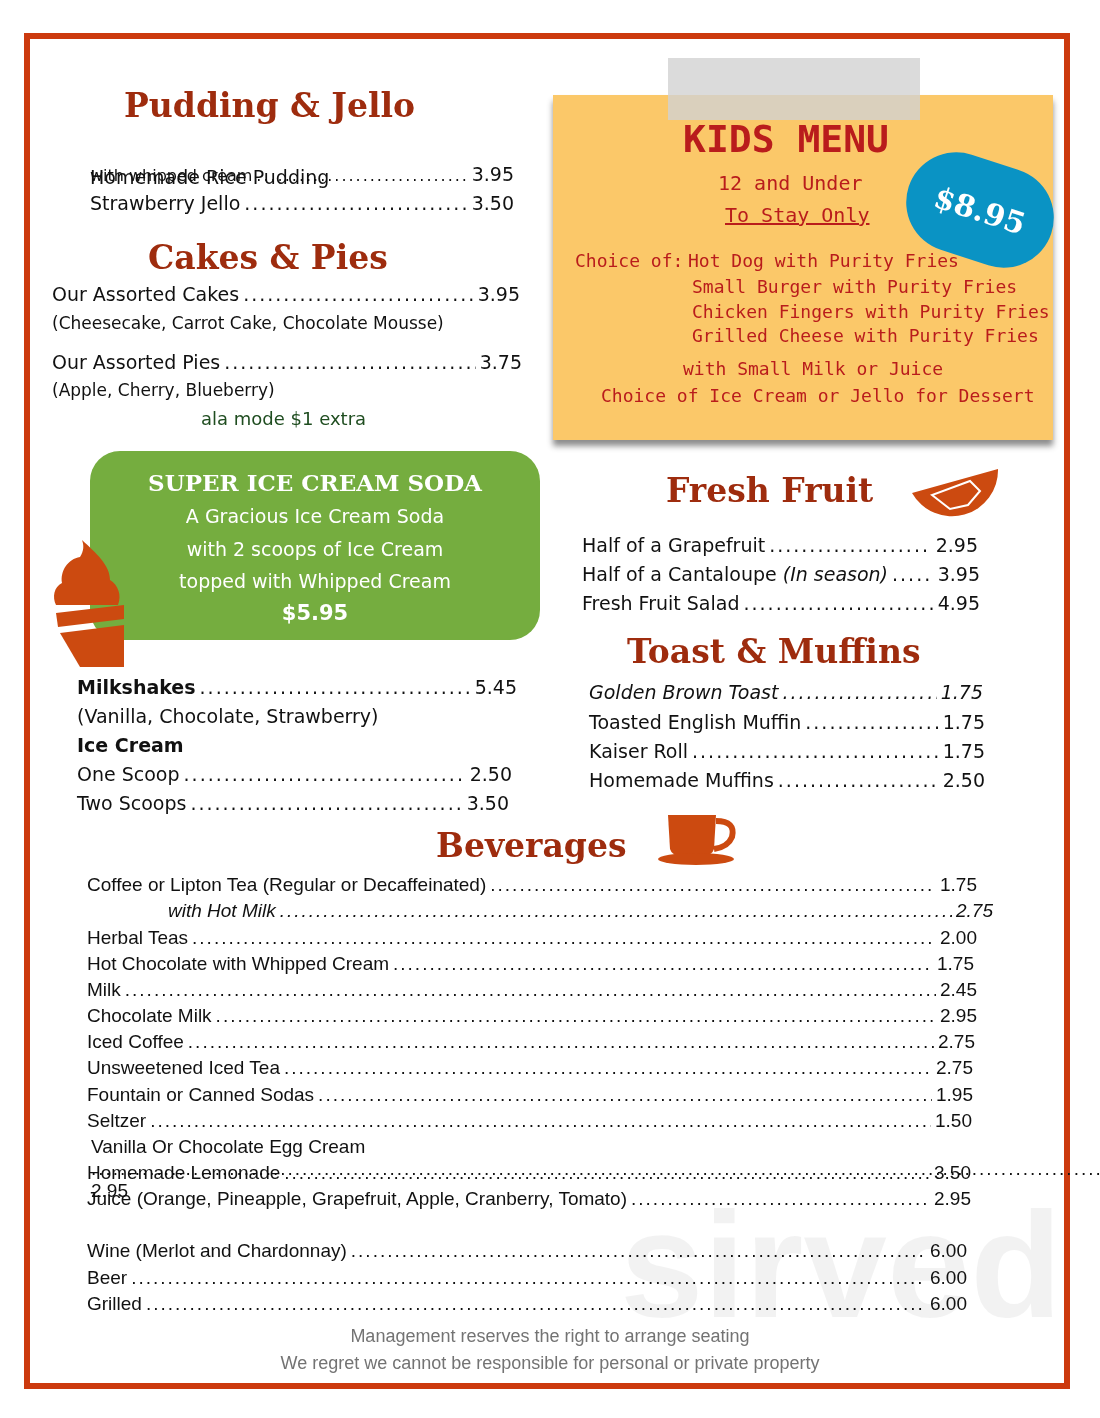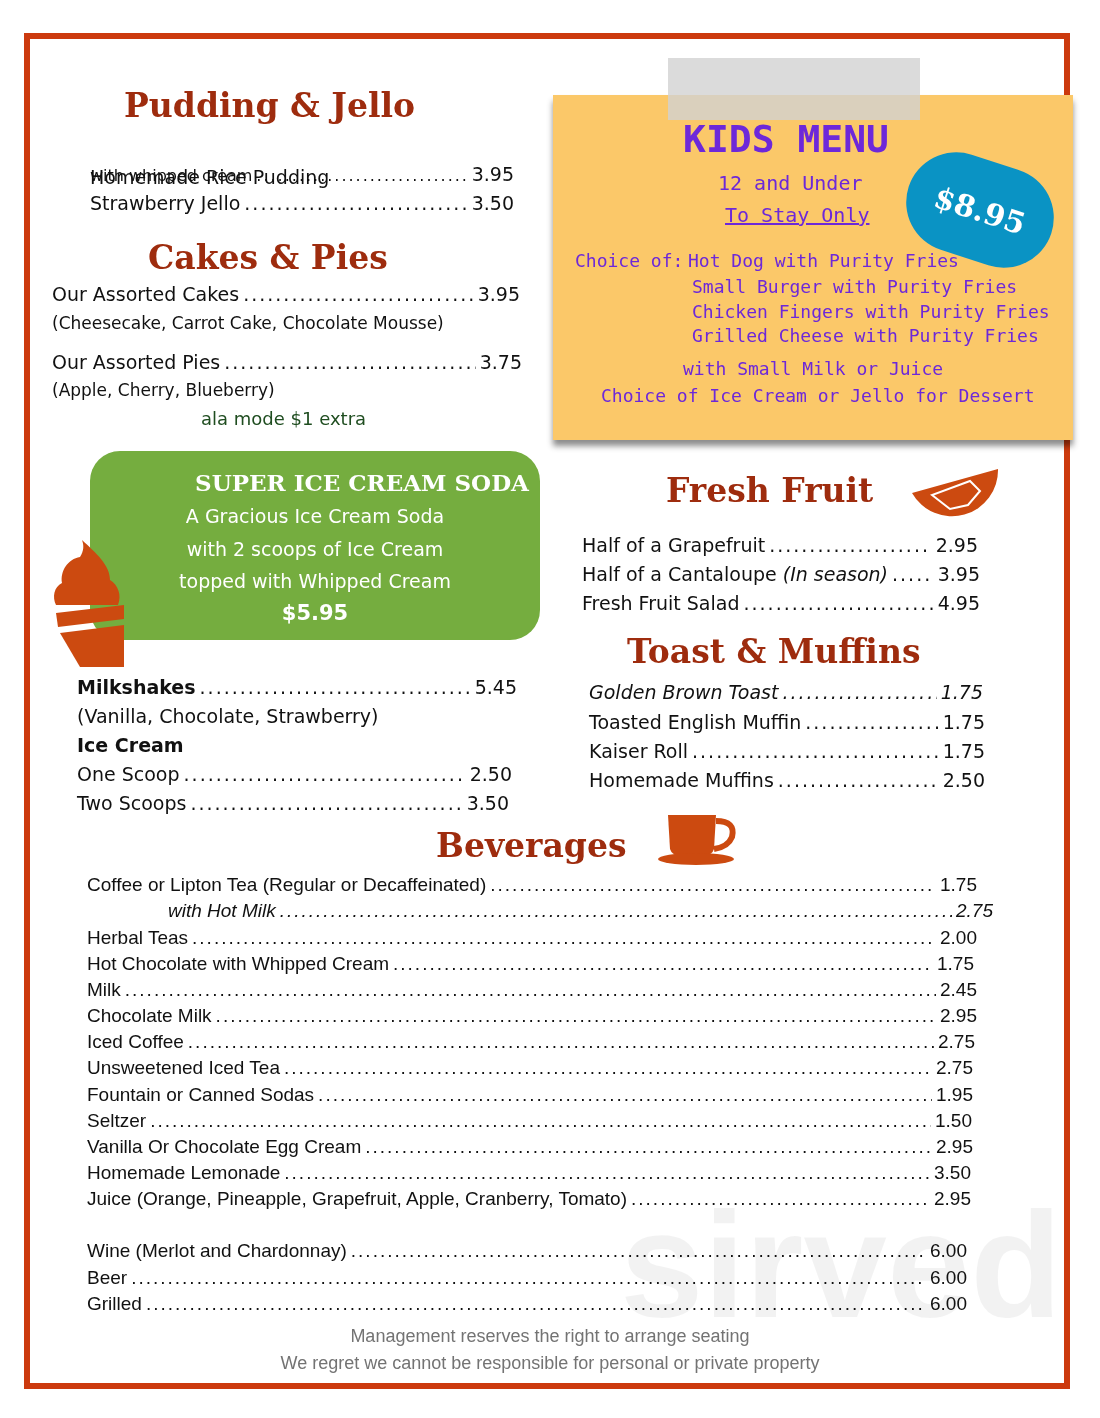--- a/index.html
+++ b/index.html
@@ -5,21 +5,21 @@
   html, body { margin:0; padding:0; }
   body { width:1100px; height:1418px; background:#ffffff; position:relative; overflow:hidden; font-family:"DejaVu Sans", sans-serif; color:#111; }
   .frame { position:absolute; left:24px; top:33px; width:1046px; height:1356px; border:6px solid #cc3a0e; box-sizing:border-box; background:#fff; }
   .sec-title { position:absolute; font-family:"DejaVu Serif", serif; font-weight:bold; color:#9e2c0e; font-size:33px; white-space:nowrap; }
   .row { position:absolute; display:flex; align-items:baseline; white-space:nowrap; font-size:19px; }
   .row .name { flex:0 0 auto; }
   .row .dots { flex:1 1 auto; overflow:hidden; margin:0 4px; letter-spacing:2px; }
   .row .dots::after { content:"....................................................................................................................................................................................................................."; }
   .row .price { flex:0 0 auto; }
   .line { position:absolute; white-space:nowrap; font-size:18px; }
-  .kids { position:absolute; left:553px; top:95px; width:500px; height:345px; background:#fbc869; box-shadow:0 6px 6px rgba(0,0,0,0.45); color:#6d28d9; font-family:"DejaVu Sans Mono", monospace;padding-left:20px; }
+  .kids { position:absolute; left:553px; top:95px; width:500px; height:345px; background:#fbc869; box-shadow:0 6px 6px rgba(0,0,0,0.45); color:#b91c1c; font-family:"DejaVu Sans Mono", monospace; }
   .tape { position:absolute; left:668px; top:58px; width:252px; height:62px; background:rgba(210,210,210,0.8); }
   .kids .t { position:absolute; white-space:nowrap; }
   .price-tag { position:absolute; left:905px; top:160px; width:150px; height:100px; background:#0a93c4; border-radius:50px; transform:rotate(18deg); color:#fff; font-size:30px; font-weight:bold; font-family:"DejaVu Serif", serif; display:flex; align-items:center; justify-content:center; }
   .soda { position:absolute; left:90px; top:451px; width:450px; height:189px; background:#75ad3f; border-radius:30px; color:#fff; text-align:center; }
   .soda div { white-space:nowrap; }
   .bev .row { font-family:"Liberation Sans", sans-serif; font-size:19px; }
   .footer { position:absolute; left:0; width:1100px; text-align:center; color:#737373; font-family:"Liberation Sans", sans-serif; font-size:18px; }
   .green { color:#1f4d20; }
 </style>
 </head>
@@ -66,21 +66,21 @@
   <div class="t" style="left:139px; top:181px; font-size:18px;">Small Burger with Purity Fries</div>
   <div class="t" style="left:139px; top:206px; font-size:18px;">Chicken Fingers with Purity Fries</div>
   <div class="t" style="left:139px; top:230px; font-size:18px;">Grilled Cheese with Purity Fries</div>
   <div class="t" style="left:130px; top:263px; font-size:18px;">with Small Milk or Juice</div>
   <div class="t" style="left:48px; top:290px; font-size:18px;">Choice of Ice Cream or Jello for Dessert</div>
 </div>
 <div class="tape"></div>
 <div class="price-tag">$8.95</div>
 
 <div class="soda">
-  <div style="position:absolute; left:0; width:100%; top:18px; font-family:'DejaVu Serif',serif; font-weight:bold; font-size:23px;margin-left:47px;">SUPER ICE CREAM SODA</div>
+  <div style="position:absolute; left:0; width:100%; top:18px; font-family:'DejaVu Serif',serif; font-weight:bold; font-size:23px;">SUPER ICE CREAM SODA</div>
   <div style="position:absolute; left:0; width:100%; top:54px; font-size:19px;">A Gracious Ice Cream Soda</div>
   <div style="position:absolute; left:0; width:100%; top:87px; font-size:19px;">with 2 scoops of Ice Cream</div>
   <div style="position:absolute; left:0; width:100%; top:119px; font-size:19px;">topped with Whipped Cream</div>
   <div style="position:absolute; left:0; width:100%; top:150px; font-size:21px; font-weight:bold;">$5.95</div>
 </div>
 <svg style="position:absolute; left:52px; top:535px;" width="76" height="135" viewBox="0 0 76 135">
   <path d="M30 5 C44 18 58 30 58 45 C66 50 70 60 66 70 L4 70 C0 62 2 52 10 48 C8 36 16 24 28 22 C32 16 32 10 30 5 Z" fill="#cc4a10"></path>
   <path d="M4 78 L72 70 L72 84 L6 92 Z" fill="#cc4a10"></path>
   <path d="M8 98 L72 90 L72 132 L28 132 Z" fill="#cc4a10"></path>
 </svg>
@@ -199,21 +199,21 @@
   <div class="row" style="left:87px; top:1084px; width:886px;">
       <span class="name">Fountain or Canned Sodas</span>
       <span class="dots"></span>
       <span class="price">1.95</span>
     </div>
   <div class="row" style="left:87px; top:1110px; width:885px;">
       <span class="name">Seltzer</span>
       <span class="dots"></span>
       <span class="price">1.50</span>
     </div>
-  <div class="row" style="left:87px; top:1136px; width:886px;">
+  <div class="row" style="left:87px; top:1136px; width:886px;flex-direction:column;">
       <span class="name">Vanilla Or Chocolate Egg Cream</span>
       <span class="dots"></span>
       <span class="price">2.95</span>
     </div>
   <div class="row" style="left:87px; top:1162px; width:884px;">
       <span class="name">Homemade Lemonade</span>
       <span class="dots"></span>
       <span class="price">3.50</span>
     </div>
   <div class="row" style="left:87px; top:1188px; width:884px;">

